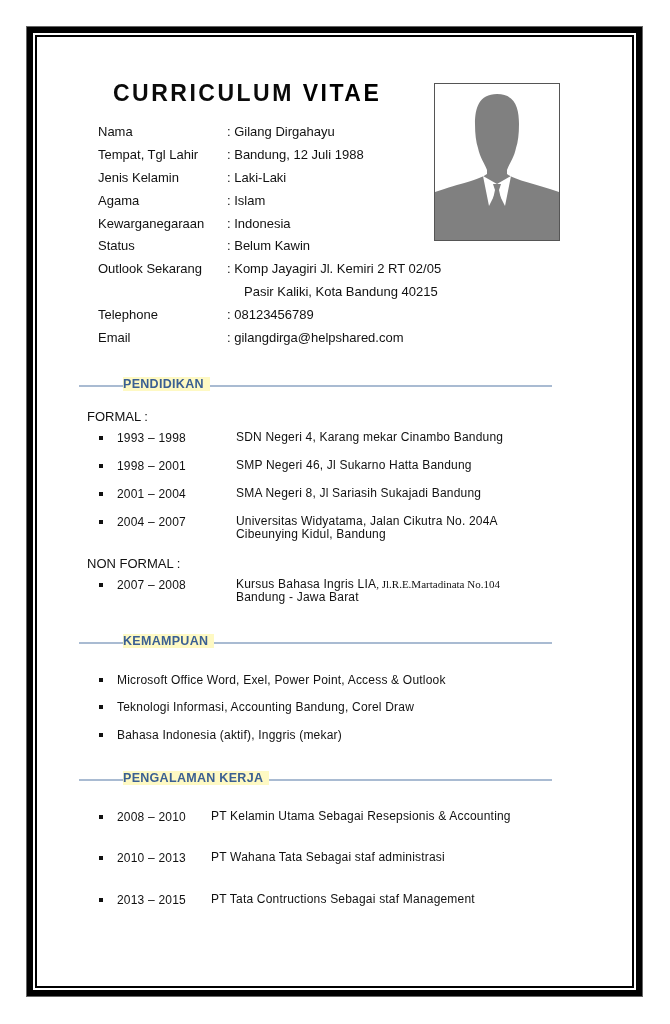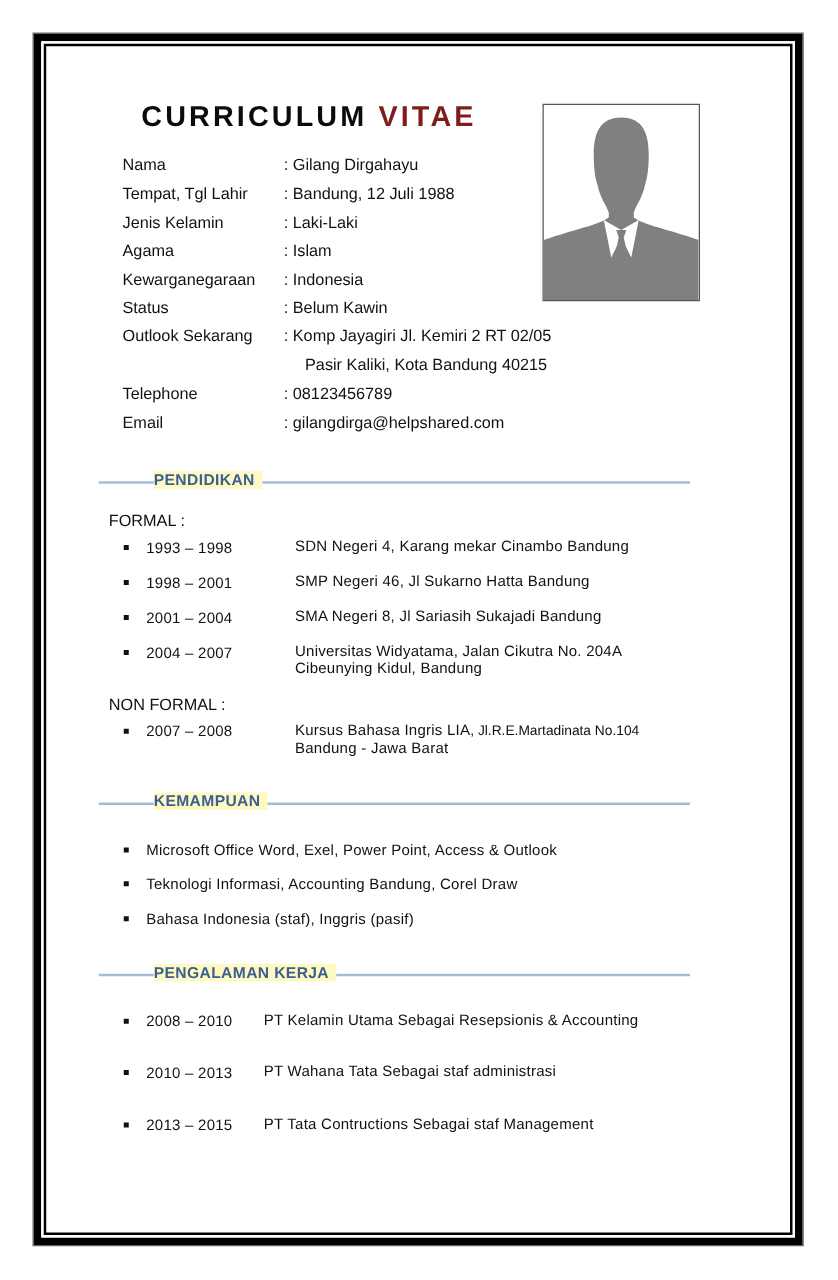--- a/index.html
+++ b/index.html
@@ -28,21 +28,21 @@
       box-sizing: border-box;
       border: 2px solid #000;
     }
 
     .title {
       position: absolute; left: 113px; top: 80px;
       font-size: 23px; font-weight: bold; letter-spacing: 2.5px;
       font-family: "Liberation Sans", sans-serif;
     }
     .title .black { color: #0b0b0b; }
-    .title .blue { color: #7f1d1d; }
+    .title .blue { color: #000000; }
 
     .photo {
       position: absolute; left: 434px; top: 83px; width: 126px; height: 158px;
       box-sizing: border-box; border: 1px solid #555; background: #fff; overflow: hidden;
     }
     .photo svg { display: block; }
 
     .info { position: absolute; left: 98px; top: 124px; font-size: 13px; }
     .info-row { position: absolute; left: 0; white-space: nowrap; }
     .info-row .lbl { position: absolute; left: 0; }
@@ -61,21 +61,21 @@
     }
     .section-head .rule.full { left: 0; right: 0; }
 
     .subhead { position: absolute; left: 87px; font-size: 13px; font-weight: normal; }
 
     .item { position: absolute; left: 99px; font-size: 12px; white-space: nowrap; letter-spacing: 0.2px; }
     .bullet { position: absolute; left: 0; top: 5px; width: 4px; height: 4px; background: #111; }
     .item .years { position: absolute; left: 18px; }
     .item .desc { position: absolute; left: 137px; line-height: 13px; }
     .item .desc b { font-weight: normal; }
-    .item .desc .small { font-size: 11px; letter-spacing: 0; }
+    .item .desc .small { font-size: 11px; letter-spacing: 0; font-family: Liberation Serif, serif; }
     .item.work .desc { left: 112px; }
     .item.skill .txt { position: absolute; left: 18px; }
   </style>
 </head>
 <body>
 
 <div class="frame-outer"></div>
 <div class="frame-thick"></div>
 <div class="frame-white"></div>
 <div class="frame-thin"></div>
@@ -178,21 +178,21 @@
 <div class="item skill" style="top:673px">
   <span class="bullet"></span>
   <span class="txt">Microsoft Office Word, Exel, Power Point, Access &amp; Outlook</span>
 </div>
 <div class="item skill" style="top:700px">
   <span class="bullet"></span>
   <span class="txt">Teknologi Informasi, Accounting Bandung, Corel Draw</span>
 </div>
 <div class="item skill" style="top:728px">
   <span class="bullet"></span>
-  <span class="txt">Bahasa Indonesia (staf), Inggris (pasif)</span>
+  <span class="txt">Bahasa Indonesia (aktif), Inggris (mekar)</span>
 </div>
 
 <div class="section-head" style="top:771px">
   <div class="rule full"></div>
   <div class="txt">PENGALAMAN KERJA</div>
 </div>
 
 <div class="item work" style="top:810px">
   <span class="bullet"></span>
   <span class="years">2008 – 2010</span>

